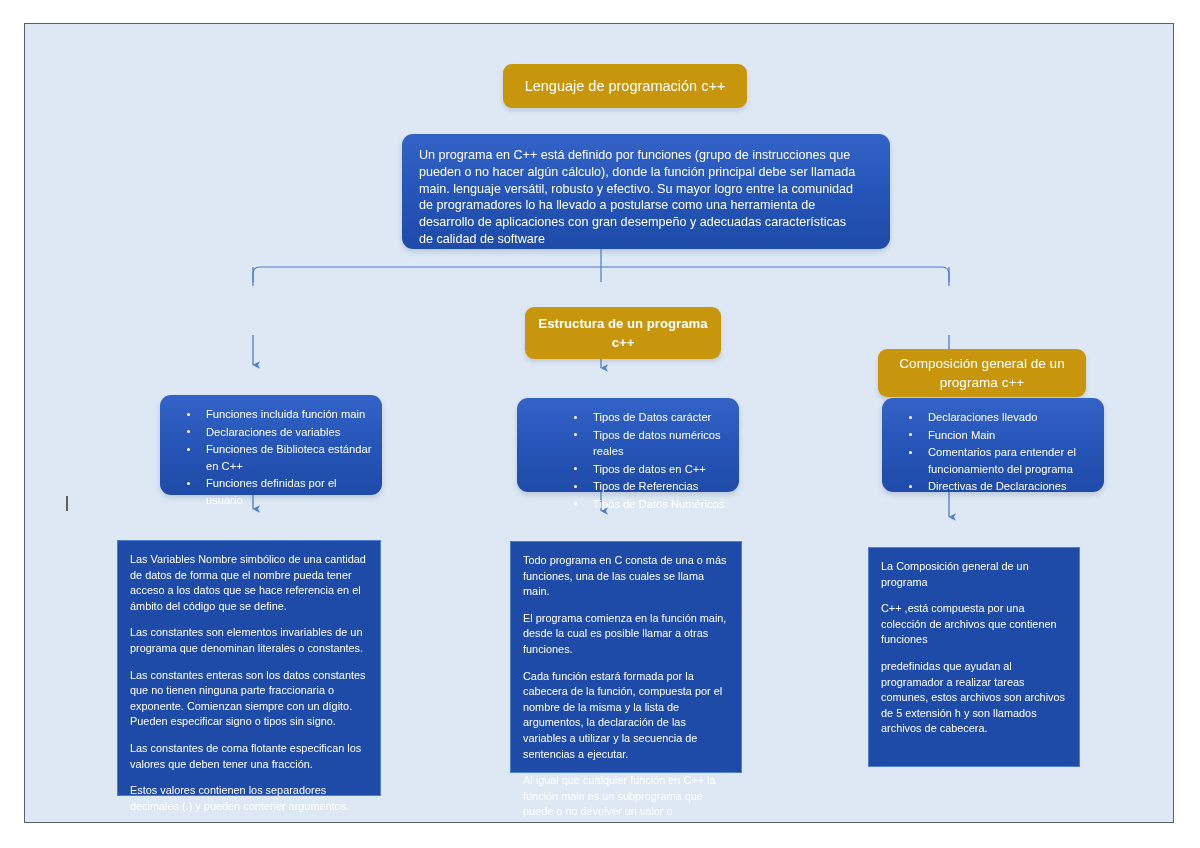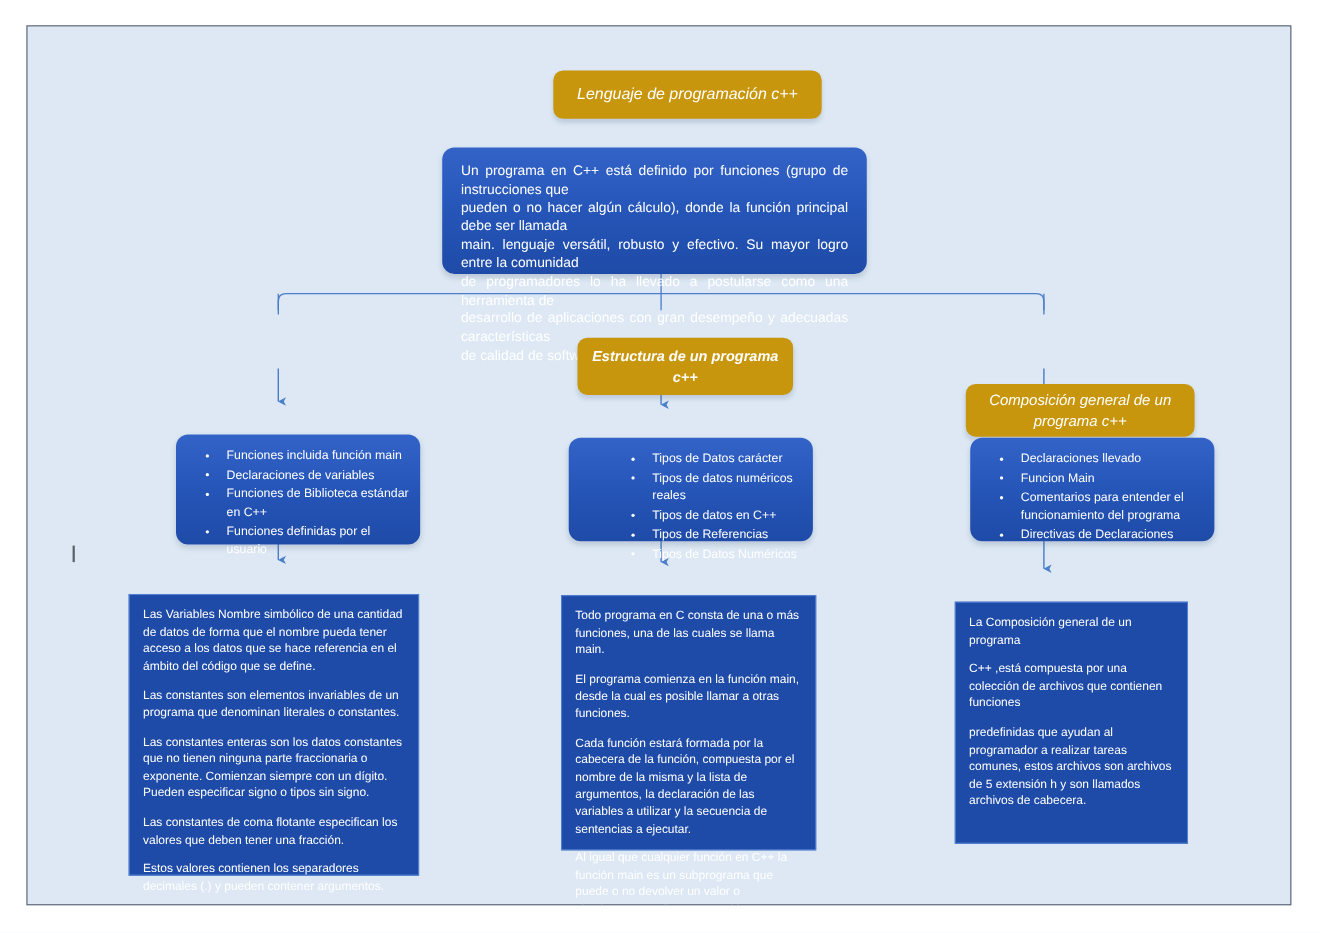--- a/index.html
+++ b/index.html
@@ -17,21 +17,20 @@
 
   
   .gold{
     background:#c8960c;
     border-radius:9px;
     color:#ffffff;
     display:flex;align-items:center;justify-content:center;
     text-align:center;
     box-shadow:0 3px 4px rgba(90,110,140,.22);
     padding:4px 10px;
-    font-style:italic;
   }
   
   .blue-round{
     background:#2a5cc0;
     background:linear-gradient(180deg,#3463c8 0%,#2454b6 55%,#1f4ba8 100%);
     border-radius:11px;
     color:#ffffff;
     box-shadow:0 3px 5px rgba(90,110,140,.25);
     box-sizing:border-box;
   }
@@ -41,21 +40,21 @@
     border:1px solid #4f7ed0;
     color:#ffffff;
     box-sizing:border-box;
   }
 
   
   #title{left:478px;top:40px;width:244px;height:44px;font-size:14.5px;}
 
   
   #intro{
-    left:377px;top:110px;width:386px;height:115px;
+    left:377px;top:110px;width:488px;height:115px;
     padding:13px 17px 10px 17px;
     font-size:12.6px;line-height:16.8px;
     text-align:justify;
   }
   #intro .lastline{text-align:left;}
 
   
   #cat1{left:153px;top:285px;width:196px;height:48px;font-size:14.5px;font-weight:bold;}
   #cat2{left:500px;top:283px;width:196px;height:52px;font-size:13.2px;font-weight:bold;line-height:19px;}
   #cat3{left:853px;top:285px;width:208px;height:48px;font-size:13.6px;line-height:19px;margin-top:40px;}

